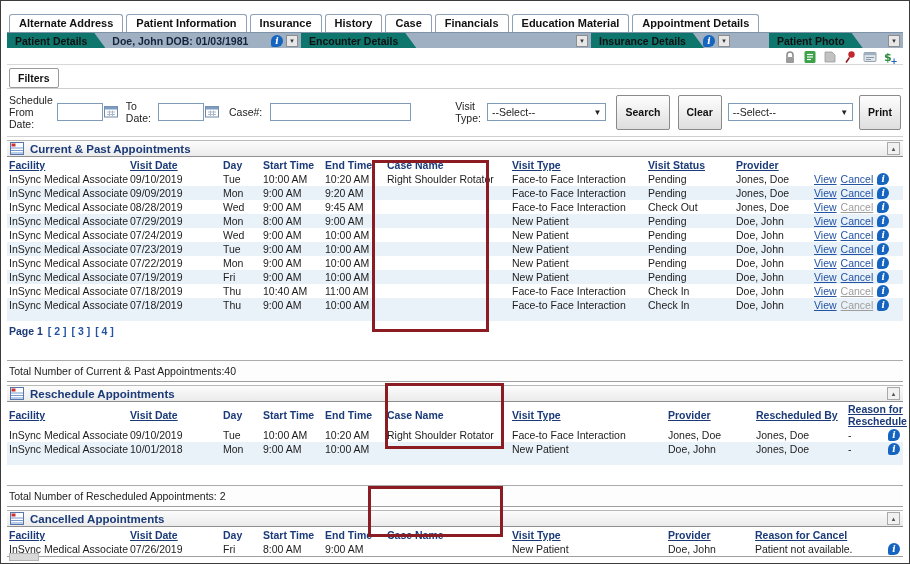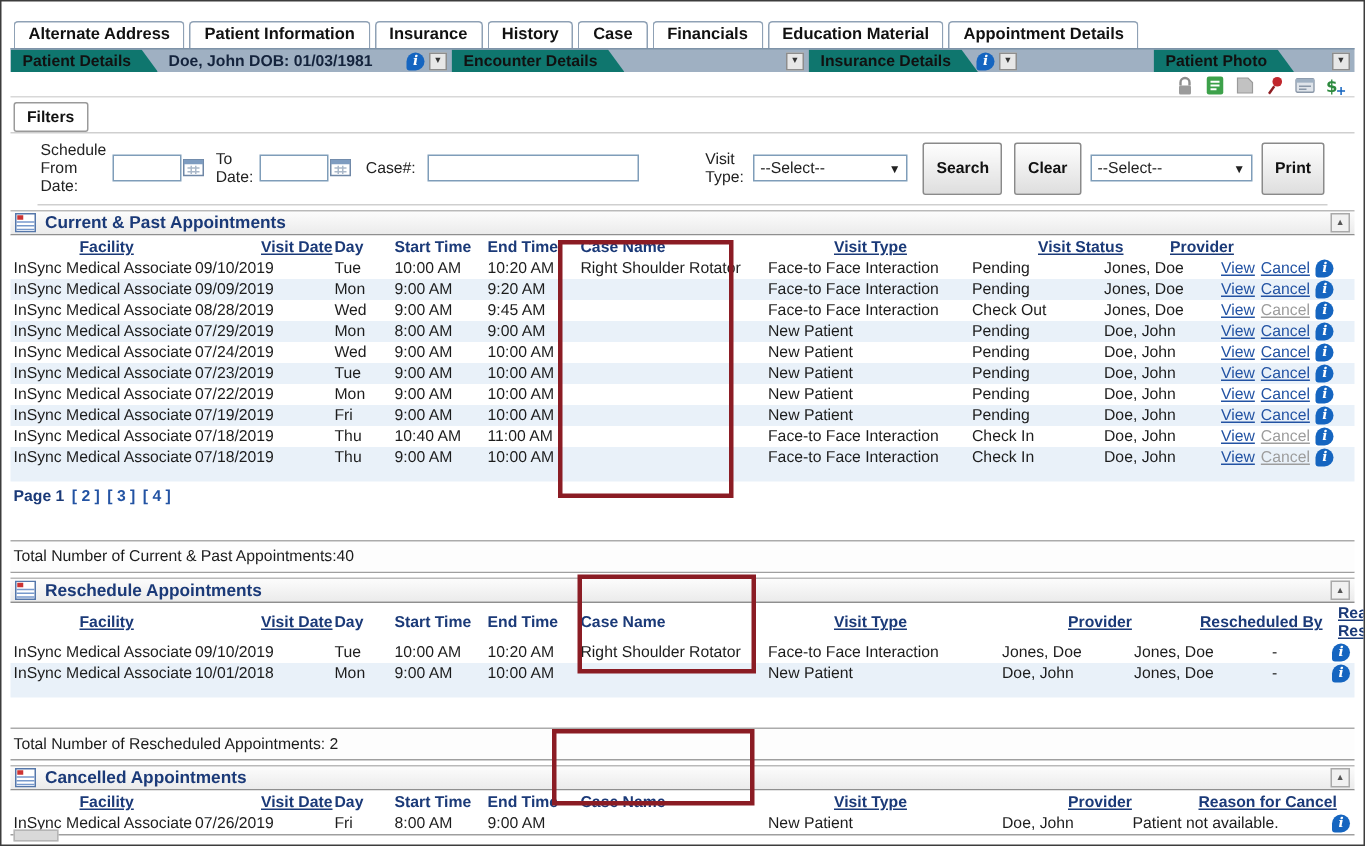--- a/index.html
+++ b/index.html
@@ -28,21 +28,21 @@
 
   
   .icons-row { display:flex; justify-content:flex-end; align-items:center; gap:6px; height:16px;
                margin:1px 6px 0 6px; padding-right:6px; border-bottom:1px solid #d8d8d8; }
   .tool-icon { width:14px; height:14px; cursor:pointer; }
 
   
   .filters-wrap { margin:1px 6px 0 6px; border-bottom:1px solid #cfcfcf; padding-top:2px; }
   .filters-tab { display:inline-block; border:1px solid #9a9a9a; border-radius:2px; background:#fff;
                  padding:3px 8px; font-size:10.5px; font-weight:bold; color:#111; margin-left:2px; cursor:pointer; }
-  .filter-row { display:flex; align-items:center; margin:0 24px; padding:5px 2px 6px 2px; border-bottom:1px solid #cfcfcf;
+  .filter-row { display:flex; align-items:center; margin:0 6px; padding:5px 2px 6px 2px; border-bottom:1px solid #cfcfcf;
                 font-size:10.5px; color:#222; }
   .flabel { line-height:1.15; }
   .lbl-from { width:60px; }
   .lbl-to { margin-left:8px; }
   .lbl-case { margin-left:10px; }
   .lbl-vtype { width:32px; margin-left:44px; }
   .txt { height:18px; border:1px solid #7f9db9; font-size:10.5px; padding:0 2px; background:#fff; }
   .t-date { width:46px; margin-left:4px; }
   .t-case { width:178px; margin-left:8px; }
   .cal-btn { width:16px; height:16px; margin-left:1px; background:#fff; border:none; cursor:pointer; padding:0; }
@@ -69,21 +69,21 @@
   .empty-msg { font-size:10.5px; color:#222; padding:4px 2px 5px 2px; background:#fff; }
 
   
   .thead, .trow { display:grid; align-items:center; }
   .cols-current   { grid-template-columns:121px 93px 40px 62px 62px 125px 136px 88px 78px 1fr; }
   .cols-resched   { grid-template-columns:121px 93px 40px 62px 62px 125px 156px 88px 92px 1fr; }
   .cols-cancelled { grid-template-columns:121px 93px 40px 62px 62px 125px 156px 87px 1fr; }
   .thead { background:#fff; min-height:15px; padding:1px 0; }
   .hcell { font-size:10.5px; font-weight:bold; color:#1b3a78; padding:0 2px; line-height:1.15; white-space:nowrap; }
   .hcell.wrap { white-space:normal; }
-  .hcell.u { text-decoration:underline; cursor:pointer;margin-left:44px; }
+  .hcell.u { text-decoration:underline; cursor:pointer; }
   .trow { height:14px; }
   .trow.alt { background:#e9f1f9; }
   .cell { font-size:10.5px; color:#1c1c1c; padding:0 2px; white-space:nowrap; overflow:hidden; line-height:14px; }
   .cell-actions { display:flex; align-items:center; gap:4px; padding-right:3px; }
   .cell-reason { display:flex; justify-content:space-between; align-items:center; padding-right:3px; }
   .link { color:#2353a3; text-decoration:underline; font-size:10.5px; cursor:pointer; white-space:nowrap; }
   .link.disabled { color:#9d9d9d; cursor:default; }
   .strip { height:9px; background:#e9f1f9; }
   .pagination { display:flex; gap:5px; align-items:center; padding:4px 2px 3px 2px; font-size:10.5px; }
   .page-current { color:#1b3a78; font-weight:bold; }
@@ -115,21 +115,21 @@
   </div>
 
   <div class="panelbar">
     <div class="bar-section" style="width:294px;">
       <div class="bar-tab">Patient Details</div>
       <div class="bar-name">Doe, John DOB: 01/03/1981</div>
       <div class="spacer"></div>
       <span class="info-icon"></span>
       <span class="mini-drop"></span>
     </div>
-    <div class="bar-section" style="width:238px;">
+    <div class="bar-section" style="width:290px;">
       <div class="bar-tab">Encounter Details</div>
       <div class="spacer"></div>
       <span class="mini-drop"></span>
     </div>
     <div class="bar-section" style="width:112px;">
       <div class="bar-tab">Insurance Details</div>
     </div>
     <div class="bar-section" style="width:30px;">
       <span class="info-icon"></span>
       <span class="mini-drop"></span>

